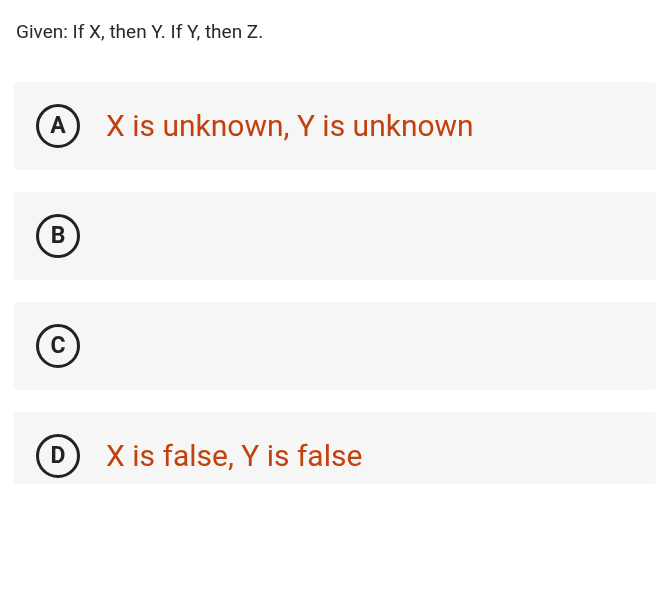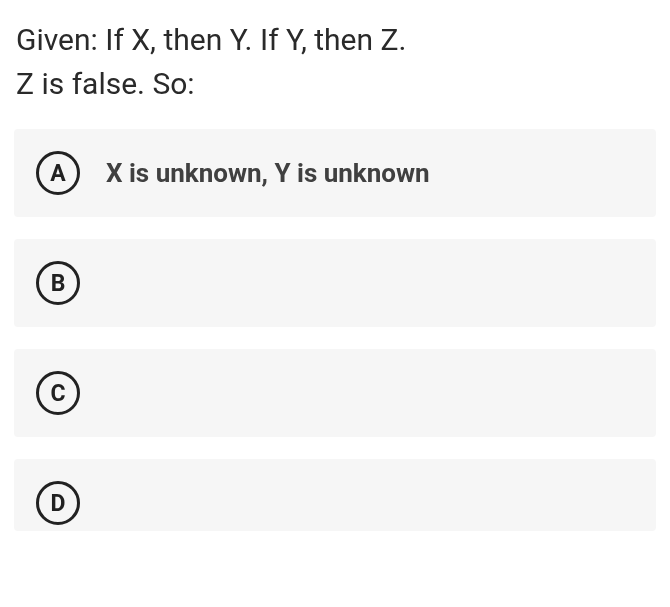--- a/index.html
+++ b/index.html
@@ -6,23 +6,23 @@
   body {
     font-family: -apple-system, BlinkMacSystemFont, "Segoe UI", Roboto, "Helvetica Neue", Arial, sans-serif;
     background: #ffffff;
     width: 670px;
     height: 607px;
     padding: 18px 14px 0 14px;
     color: #2a2a2a;
     overflow: hidden;
   }
   .question {
-    font-size: 30px;
+    font-size: 19px;
     line-height: 1.45;
-    margin-bottom: 24px;
+    margin-bottom: 36px;
     color: #2a2a2a;
     font-weight: 400;
     padding-left: 2px;
   }
   .options {
     display: flex;
     flex-direction: column;
     gap: 22px;
   }
   .option {
@@ -41,48 +41,48 @@
     border-radius: 50%;
     display: flex;
     align-items: center;
     justify-content: center;
     font-weight: 700;
     font-size: 23px;
     color: #222;
     flex-shrink: 0;
   }
   .option-text {
-    font-size: 26px;
-    color: #404040;
-    font-weight: 700;
+    font-size: 30px;
+    color: #c2410c;
+    font-weight: 400;
   }
   .option-d {
     padding-bottom: 6px;
   }
 </style>
 </head>
 <body>
 
 <div class="question">
   <div>Given: If X, then Y. If Y, then Z.</div>
-  <div>Z is false. So:</div>
 </div>
 
 <div class="options">
 
   <div class="option">
     <div class="badge">A</div>
     <div class="option-text">X is unknown, Y is unknown</div>
   </div>
 
   <div class="option">
     <div class="badge">B</div>
   </div>
 
   <div class="option">
     <div class="badge">C</div>
   </div>
 
   <div class="option option-d">
     <div class="badge">D</div>
+    <div class="option-text">X is false, Y is false</div>
   </div>
 
 </div>
 
 </body></html>

